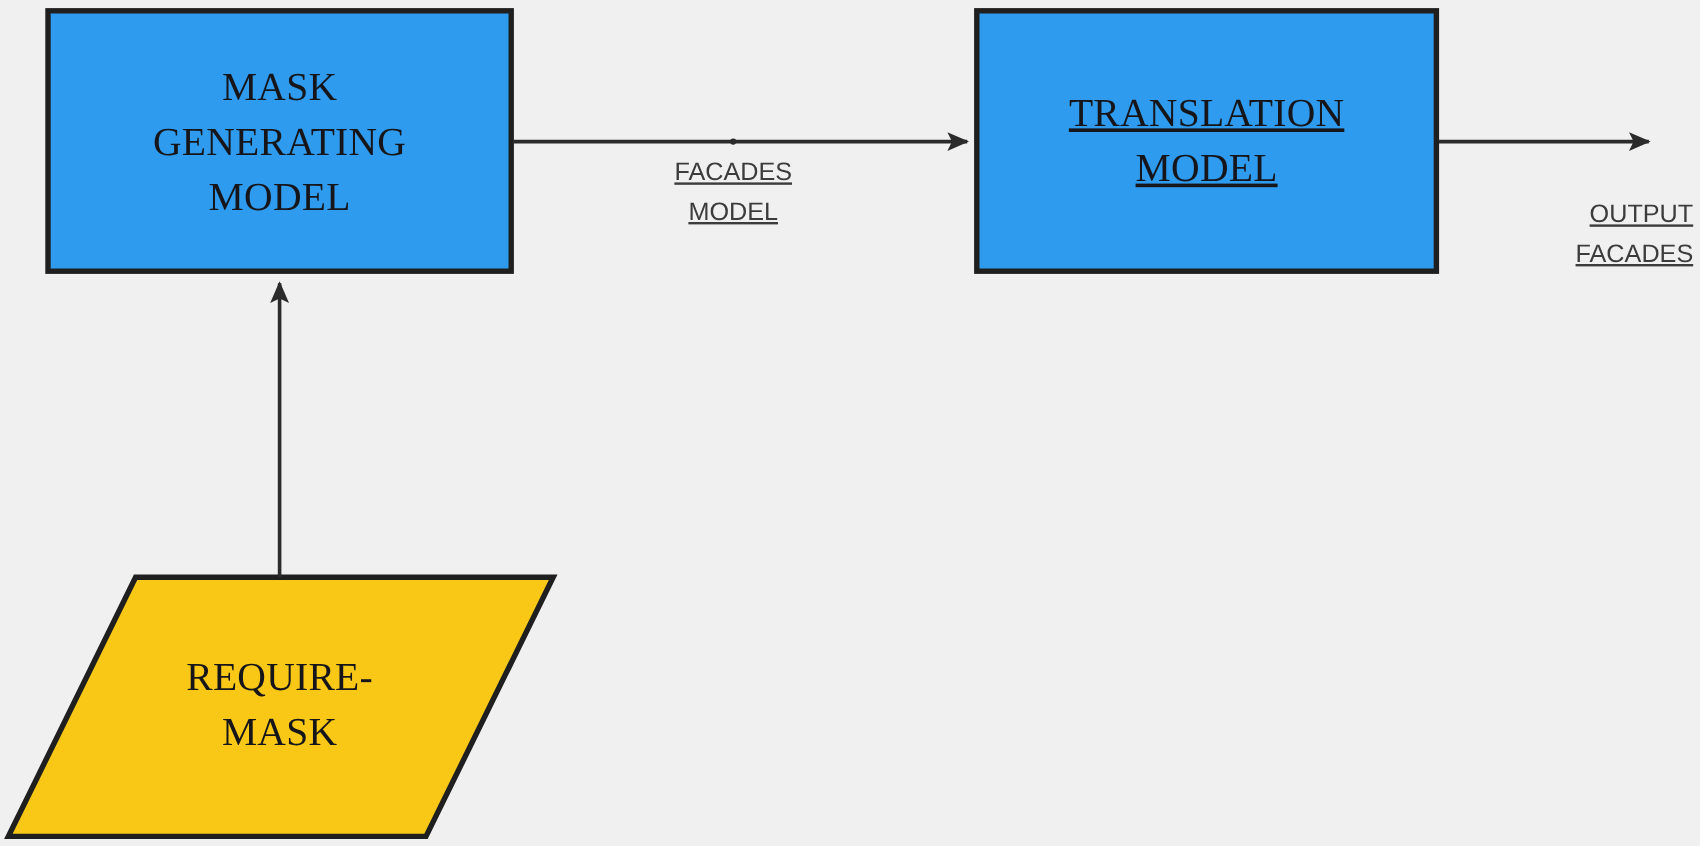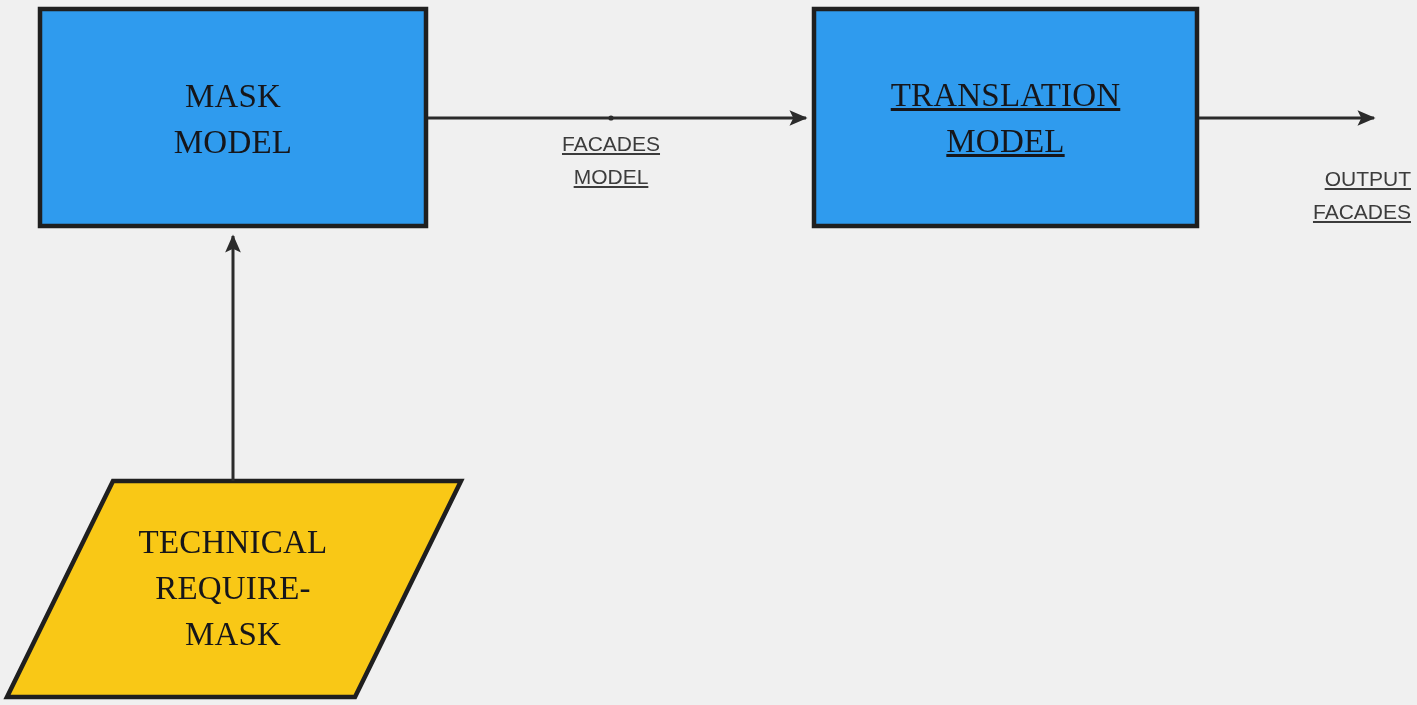--- a/index.html
+++ b/index.html
@@ -91,30 +91,30 @@
     <line x1="428" y1="118" x2="806" y2="118" stroke="#2b2b2b" stroke-width="3" marker-end="url(#arrow-head)"></line>
     <circle cx="611" cy="118" r="2.6" fill="#2b2b2b"></circle>
 
     <line x1="1199" y1="118" x2="1374" y2="118" stroke="#2b2b2b" stroke-width="3" marker-end="url(#arrow-head)"></line>
 
     <line x1="233" y1="481" x2="233" y2="236" stroke="#2b2b2b" stroke-width="3" marker-end="url(#arrow-head)"></line>
   </svg>
 
   <div class="node-label" id="label-mask-generating-model">
     <span>MASK</span>
+    <span>GENERATING</span>
     <span>MODEL</span>
   </div>
 
   <div class="node-label" id="label-translation-model">
     <span>TRANSLATION</span>
     <span>MODEL</span>
   </div>
 
   <div class="node-label" id="label-technical-requirements">
-    <span>TECHNICAL</span>
     <span>REQUIRE-</span>
     <span>MASK</span>
   </div>
 
   <div class="edge-label align-center" id="label-facades-masks">
     <span>FACADES</span>
     <span>MODEL</span>
   </div>
 
   <div class="edge-label align-right" id="label-output-facades">

